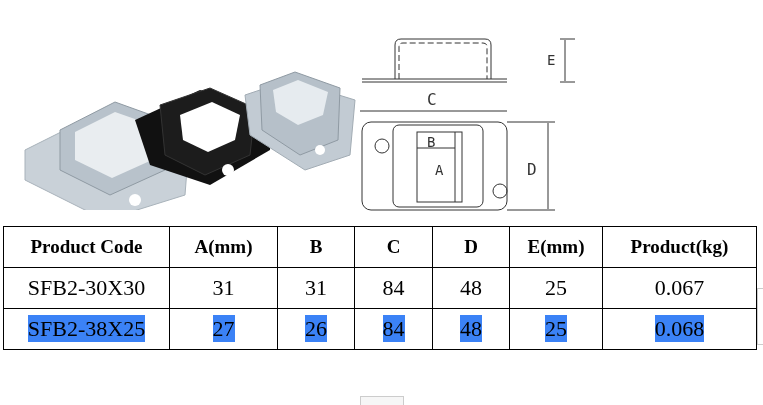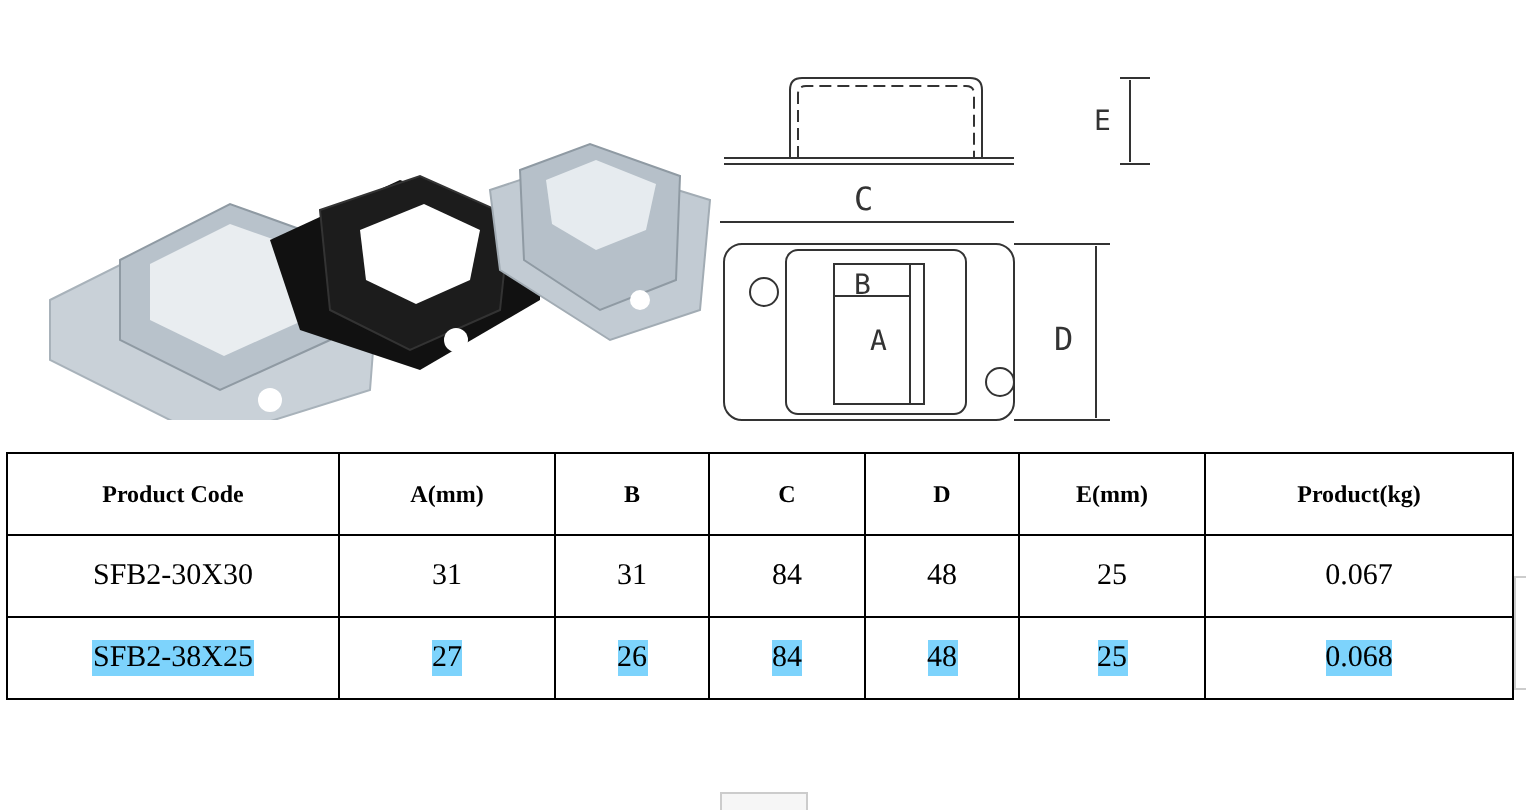--- a/index.html
+++ b/index.html
@@ -1,24 +1,24 @@
 <!DOCTYPE html>
 <html><head>
 <meta charset="utf-8">
 <style>
   html, body { margin:0; padding:0; background:#ffffff; }
   body { width:763px; height:405px; position:relative; overflow:hidden; font-family:"Liberation Serif", serif; }
   .photo { position:absolute; left:20px; top:60px; width:340px; height:150px; }
   .drawing { position:absolute; left:355px; top:25px; width:220px; height:195px; }
   table.spec { position:absolute; left:3px; top:226px; border-collapse:collapse; }
-  table.spec td, table.spec th { border:1.5px solid #000; text-align:center; padding:0; height:40px; font-size:15px; color:#000; }
-  table.spec th { font-weight:bold; font-size:12px; }
+  table.spec td, table.spec th { border:1.5px solid #000; text-align:center; padding:0; height:40px; font-size:22px; color:#000; }
+  table.spec th { font-weight:bold; font-size:19px; }
   table.spec td.num { font-weight:normal; }
   table.spec td.code { font-weight:normal; }
-  .hl { background:#7dd3fc; padding:1px 0; }
+  .hl { background:#3b82f6; padding:1px 0; }
   .tick { position:absolute; left:360px; top:396px; width:42px; height:9px; border:1px solid #ccc; border-bottom:none; background:#f6f6f6; }
   .tick2 { position:absolute; left:757px; top:288px; width:6px; height:55px; border-left:1px solid #ccc; border-top:1px solid #ccc; border-bottom:1px solid #ccc; }
 </style>
 </head>
 <body>
 
 <svg class="photo" viewBox="0 0 340 150">
 
   <g>
     <polygon points="5,90 95,45 170,70 165,135 85,160 5,120" fill="#c9d1d8" stroke="#a8b2ba"></polygon>

